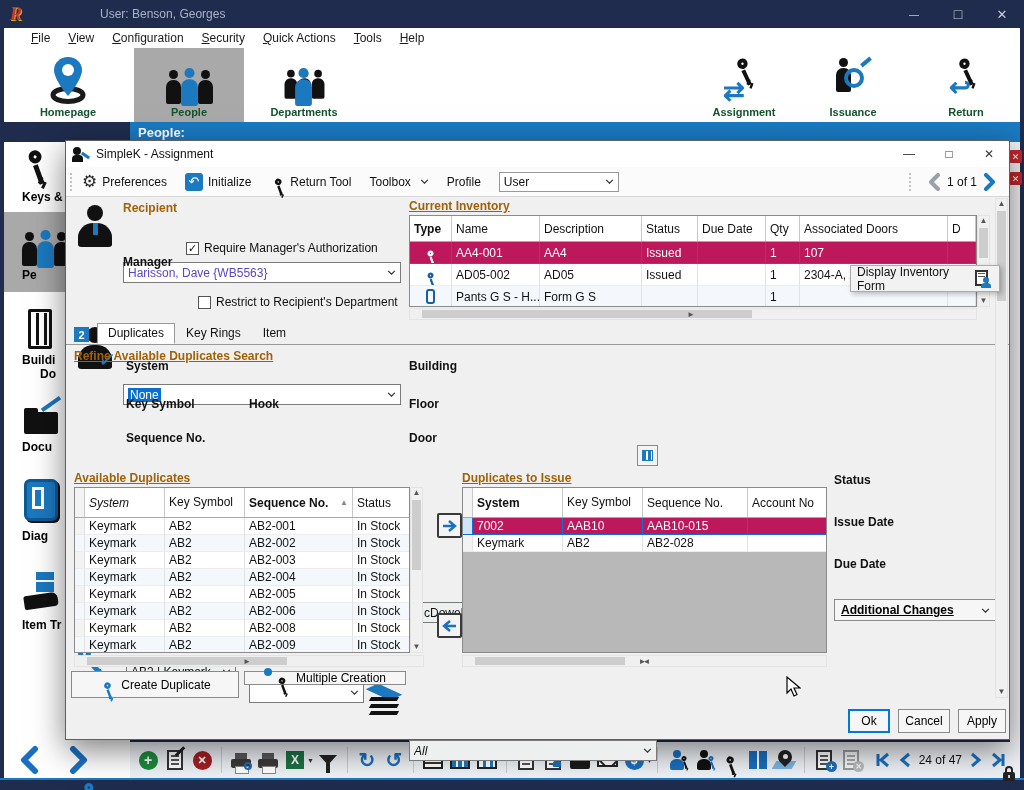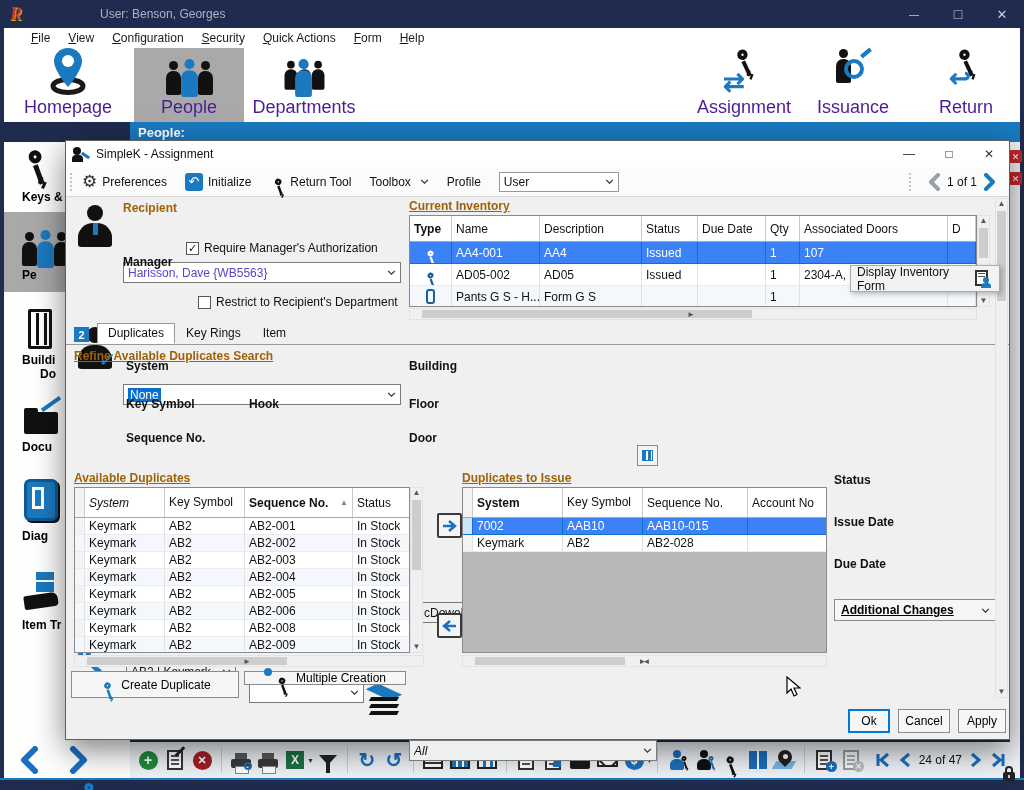--- a/index.html
+++ b/index.html
@@ -21,21 +21,21 @@
   .wbtn.min::before { content:"—"; font-size:10px; }
   .wbtn.max::before { content:"□"; font-size:14px; }
   .wbtn.cls::before { content:"✕"; }
 
   .menubar { position:absolute; left:4px; top:28px; width:1016px; height:20px; background:#ffffff; display:flex; align-items:center; padding-left:19px; gap:2px; }
   .menubar span { display:block; padding:2px 8px; color:#1a1a1a; }
   .menubar span::first-letter { text-decoration:underline; }
 
   .topbar { position:absolute; left:4px; top:48px; width:1016px; height:74px; background:#ffffff; }
   .navbtn { position:absolute; top:0; height:74px; display:flex; flex-direction:column; align-items:center; justify-content:flex-end; padding-bottom:4px; }
-  .navbtn .lbl { font-weight:normal; font-size:18px; color:#4c1d95; margin-top:2px; }
+  .navbtn .lbl { font-weight:bold; font-size:11px; color:#14532d; margin-top:2px; }
   .navbtn.active { background:#a9a9a9; }
 
   .trio { display:flex; align-items:flex-end; gap:1px; height:44px; }
   .bust { position:relative; width:15px; height:34px; }
   .bust::before { content:""; position:absolute; top:0; left:3px; width:9px; height:9px; border-radius:50%; background:currentColor; }
   .bust::after { content:""; position:absolute; top:10px; left:0; width:15px; height:24px; border-radius:7px 7px 2px 2px; background:currentColor; }
   .bust.tall { transform:scale(1.12); }
 
   .keyicon { position:relative; width:38px; height:38px; }
   .keyicon .ring { position:absolute; left:2px; top:4px; width:13px; height:13px; border:5px solid currentColor; border-radius:50%; transform:rotate(0deg); }
@@ -78,21 +78,21 @@
 
   
   .tbl { background:#fff; border:1px solid #8a8a8a; position:absolute; overflow:hidden; }
   .inv-grid  { display:grid; grid-template-columns:42px 88px 102px 56px 68px 34px 148px 28px; }
   .avail-grid{ display:grid; grid-template-columns:10px 80px 80px 108px 58px; }
   .issue-grid{ display:grid; grid-template-columns:10px 90px 80px 105px 80px; }
   .hrow { background:#fff; border-bottom:1px solid #a8a8a8; }
   .hrow .c { display:flex; align-items:center; padding:1px 4px; border-right:1px solid #c9c9c9; color:#111; }
   .r .c { display:flex; align-items:center; padding:0 4px; border-right:1px solid #e2e2e2; border-bottom:1px solid #ececec; white-space:nowrap; overflow:hidden; }
   .r.alt .c { background:#f4f8fc; }
-  .r.sel .c { background:#3b82f6; color:#fff; border-color:#1070cf; }
+  .r.sel .c { background:#be185d; color:#fff; border-color:#1070cf; }
   .gut { background:#f3f3f3; }
   .sorted { font-weight:bold; }
   .sortarrow { font-size:8px; color:#888; margin-left:auto; }
 
   
   .sbh { position:absolute; height:12px; background:#f0f0f0; border:1px solid #e3e3e3; }
   .sbh .th { position:absolute; top:1px; bottom:1px; background:#cdcdcd; }
   .sbv { position:absolute; width:13px; background:#f0f0f0; border:1px solid #e3e3e3; }
   .sbv .th { position:absolute; left:1px; right:1px; background:#cdcdcd; }
   .sba { position:absolute; color:#555; font-size:8px; width:100%; text-align:center; line-height:10px; }
@@ -155,21 +155,21 @@
     <span class="wbtn cls"></span>
   </span>
 </div>
 
 <div class="menubar">
   <span>File</span>
   <span>View</span>
   <span>Configuration</span>
   <span>Security</span>
   <span>Quick Actions</span>
-  <span>Form</span>
+  <span>Tools</span>
   <span>Help</span>
 </div>
 
 <div class="topbar">
   <div class="navbtn" style="left:14px;width:100px;">
     <span class="ic" style="width:44px;height:48px;">
       <svg width="44" height="48" viewBox="0 0 44 48">
         <ellipse cx="22" cy="39" rx="15" ry="6.5" fill="none" stroke="#1a1a1a" stroke-width="5"></ellipse>
         <path d="M22 1c-8 0-14 6-14 13 0 10 14 26 14 26s14-16 14-26C36 7 30 1 22 1z" fill="#1b79c0"></path>
         <circle cx="22" cy="14" r="6" fill="#fff"></circle>

